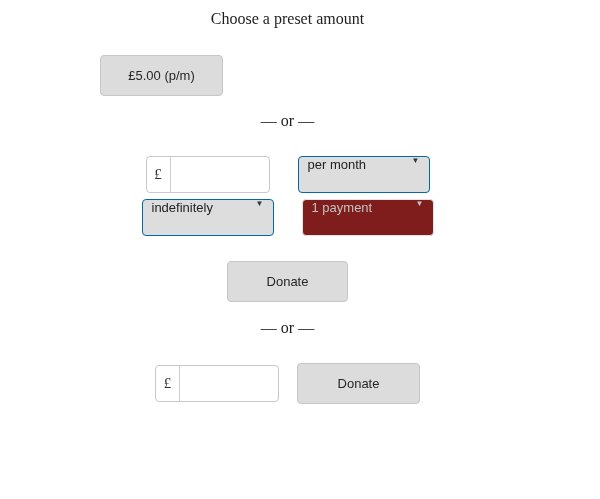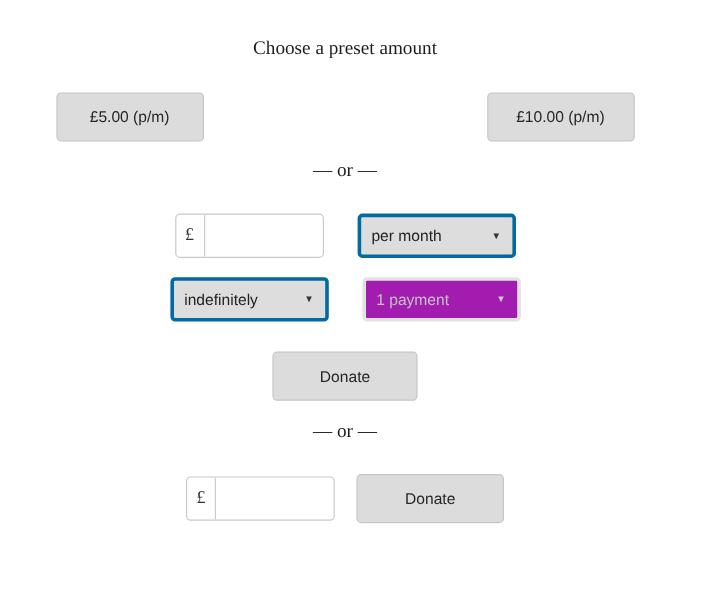--- a/index.html
+++ b/index.html
@@ -5,36 +5,36 @@
   html, body {
     margin: 0;
     padding: 0;
     background: #ffffff;
     width: 600px;
     height: 499px;
     overflow: hidden;
   }
   .wrapper {
     width: 575px;
-    padding-top: 31px;
+    padding-top: 9px;
     font-family: "Liberation Sans", sans-serif;
   }
   .serif-line {
     font-family: "Liberation Serif", serif;
     font-size: 16px;
     line-height: 18px;
     color: #1d1d1d;
     text-align: center;
   }
   .heading-top { line-height: 19px; }
   .or-block { margin-top: 16px; }
   .or-block-2 { margin-top: 17px; }
 
   .preset-row {
-    width: 482px;
+    width: 375px;
     margin: 27px auto 0;
     display: flex;
     justify-content: space-between;
   }
   .btn {
     box-sizing: border-box;
     width: 123px;
     height: 41px;
     background: #dcdcdc;
     border: 1px solid #c6c6c6;
@@ -45,21 +45,21 @@
     cursor: pointer;
   }
 
   .form-row {
     display: flex;
     justify-content: center;
     align-items: center;
     gap: 28px;
   }
   .row-1 { margin-top: 26px; }
-  .row-2 { margin-top: 16px; }
+  .row-2 { margin-top: 6px; }
   .row-oneoff { margin-top: 26px; gap: 18px; }
 
   .amount-group {
     box-sizing: border-box;
     display: flex;
     align-items: stretch;
     width: 124px;
     height: 37px;
     background: #ffffff;
     border: 1px solid #c9c9c9;
@@ -87,37 +87,36 @@
     font-family: "Liberation Sans", sans-serif;
     font-size: 13px;
     color: #262626;
   }
 
   .select-box {
     box-sizing: border-box;
     width: 132px;
     height: 37px;
     display: flex;
-    align-items: center;
     justify-content: space-between;
     padding: 0 9px;
     background: #dddddd;
-    border: 3px solid #0369a1;
+    border: 1px solid #0369a1;
     border-radius: 4px;
     font-size: 13px;
     color: #222222;
     cursor: pointer;
   }
   .select-box .arrow {
     font-size: 8px;
     color: #333333;
     line-height: 1;
   }
   .select-box.disabled {
-    background: #a21caf;
+    background: #7f1d1d;
     border-color: #e2e2e2;
     color: #c2c2c2;
     cursor: default;
   }
   .select-box.disabled .arrow { color: #c6c6c6; }
 
   .donate-btn {
     display: block;
     width: 121px;
     height: 41px;
@@ -127,21 +126,20 @@
 </style>
 </head>
 <body>
 
 <div class="wrapper">
 
   <div class="serif-line heading-top">Choose a preset amount</div>
 
   <div class="preset-row">
     <button class="btn">£5.00 (p/m)</button>
-    <button class="btn">£10.00 (p/m)</button>
   </div>
 
   <div class="or-block">
     <div class="serif-line">— or —</div>
   </div>
 
   <div class="form-row row-1">
     <div class="amount-group">
       <span class="currency-cell">£</span>
       <input class="amount-input" type="text" value="" style="">

